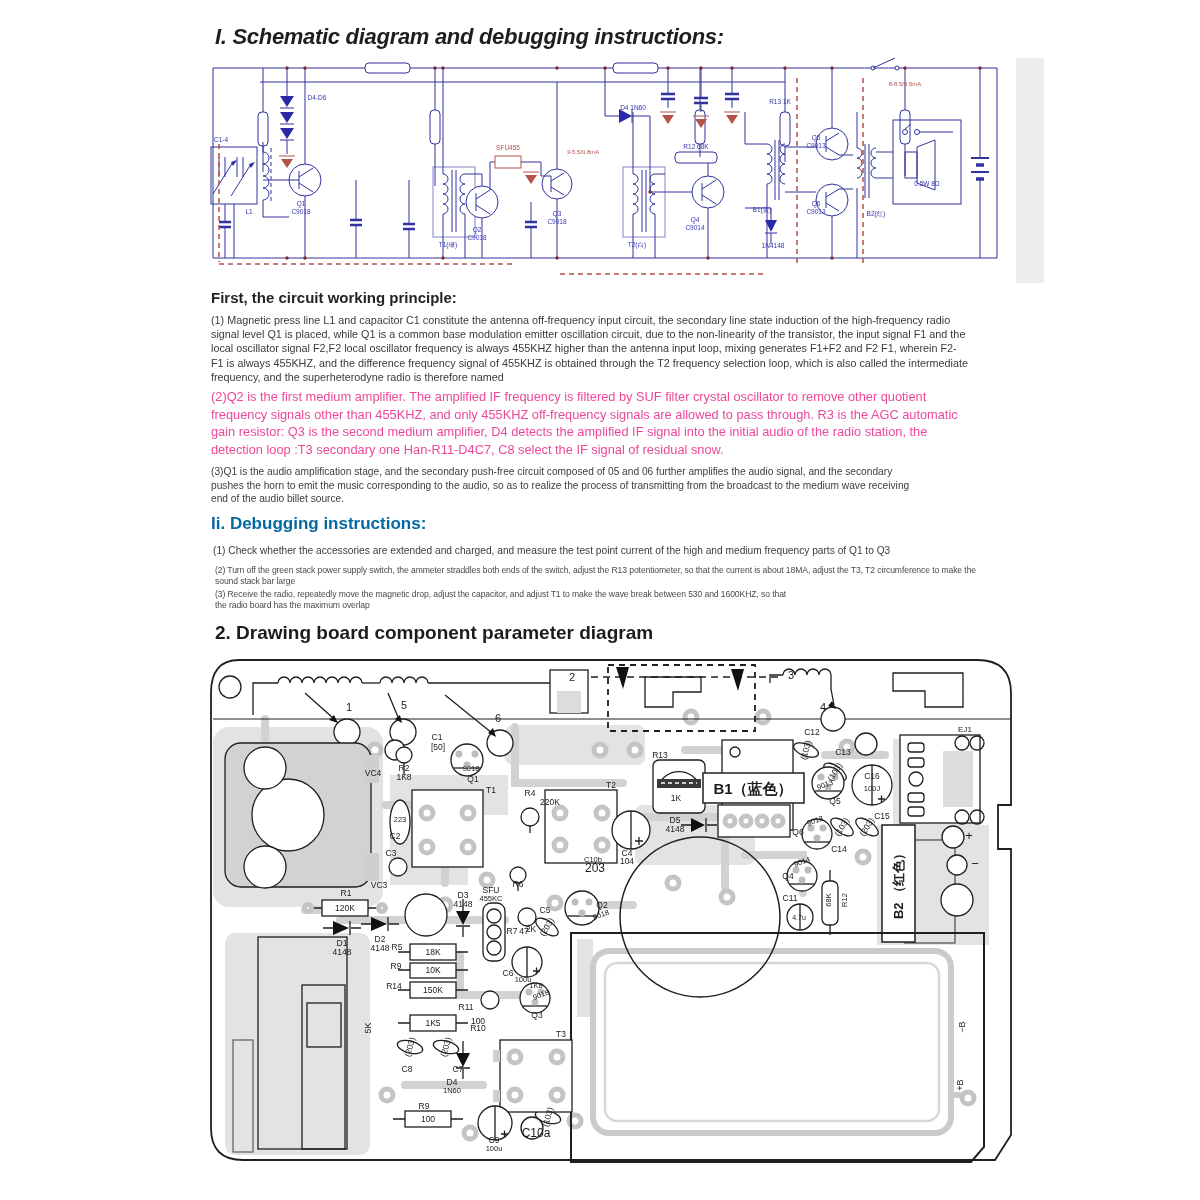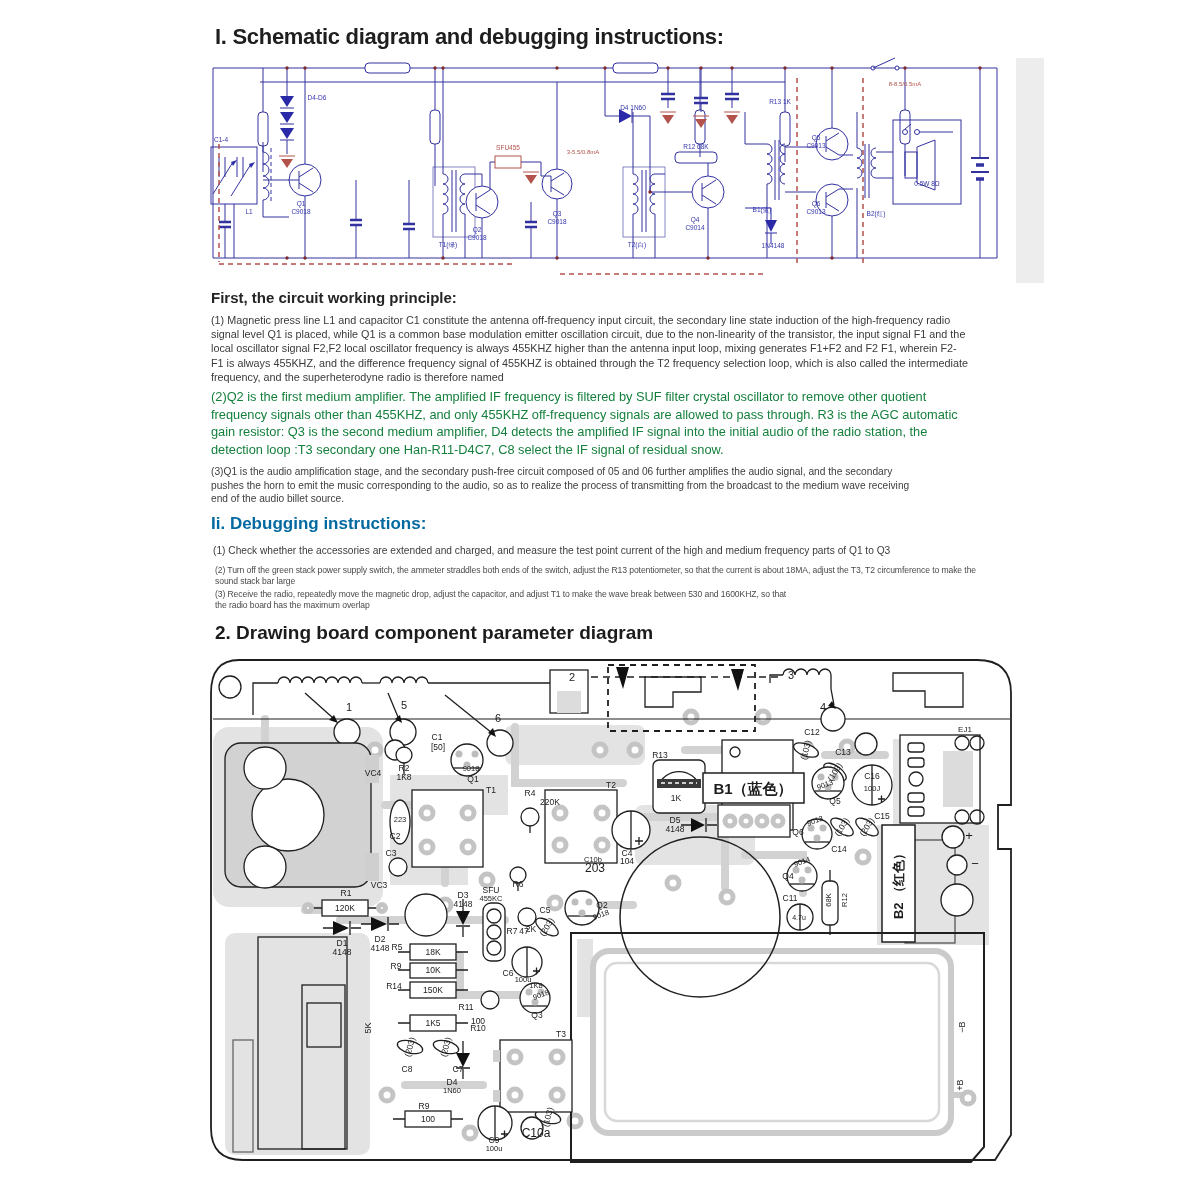--- a/index.html
+++ b/index.html
@@ -4,33 +4,33 @@
 <style>
   html,body{margin:0;padding:0;}
   body{width:1200px;height:1200px;background:#ffffff;position:relative;
        font-family:"Liberation Sans",sans-serif;color:#222;overflow:hidden;}
   .abs{position:absolute;}
   .h1{font-size:22px;font-weight:700;color:#1e1e1e;letter-spacing:-0.3px;}
   .h2{font-size:15px;font-weight:700;color:#242424;}
   .h3{font-size:17px;font-weight:700;color:#0369a1;}
   .h4{font-size:19px;font-weight:700;color:#1c1c1c;}
   .p-small{font-size:10.8px;line-height:14.2px;color:#3a3a3a;}
-  .p-mid{font-size:12.8px;line-height:17.6px;color:#15803d;}
+  .p-mid{font-size:12.8px;line-height:17.6px;color:#ec4899;}
   .p-tiny{font-size:10.2px;line-height:13.6px;color:#3d3d3d;}
   .d-item{font-size:10.2px;line-height:13px;color:#3c3c3c;}
   .d-item-tiny{font-size:8.6px;line-height:10.6px;color:#4a4a4a;letter-spacing:-0.1px;}
   .lbl{position:absolute;white-space:pre;line-height:1;color:#1b1b1b;font-size:8.5px;
        transform:translate(-50%,-50%);}
   .schematic-lbl-layer .lbl{font-size:6.5px;color:#3535ad;}
   .scan-strip{background:#ededed;}
 </style>
 </head>
 <body>
 
-<div class="abs h1" style="left:215px;top:24px;">I. Schematic diagram and debugging instructions:</div>
+<div class="abs h1" style="left:215px;top:24px;font-style:italic;">I. Schematic diagram and debugging instructions:</div>
 
 <div class="abs scan-strip" style="left:1016px;top:58px;width:28px;height:225px;"></div>
 
 <div class="abs" style="left:205px;top:52px;width:810px;height:235px;">
   <svg width="810" height="235" viewBox="0 0 810 235">
 
     <g stroke="#3232a0" fill="none" stroke-width="1">
       <path d="M8,16 H792 M8,16 V206 M8,206 H792 M792,16 V206"></path>
       <path d="M55,30 H580"></path>
 

